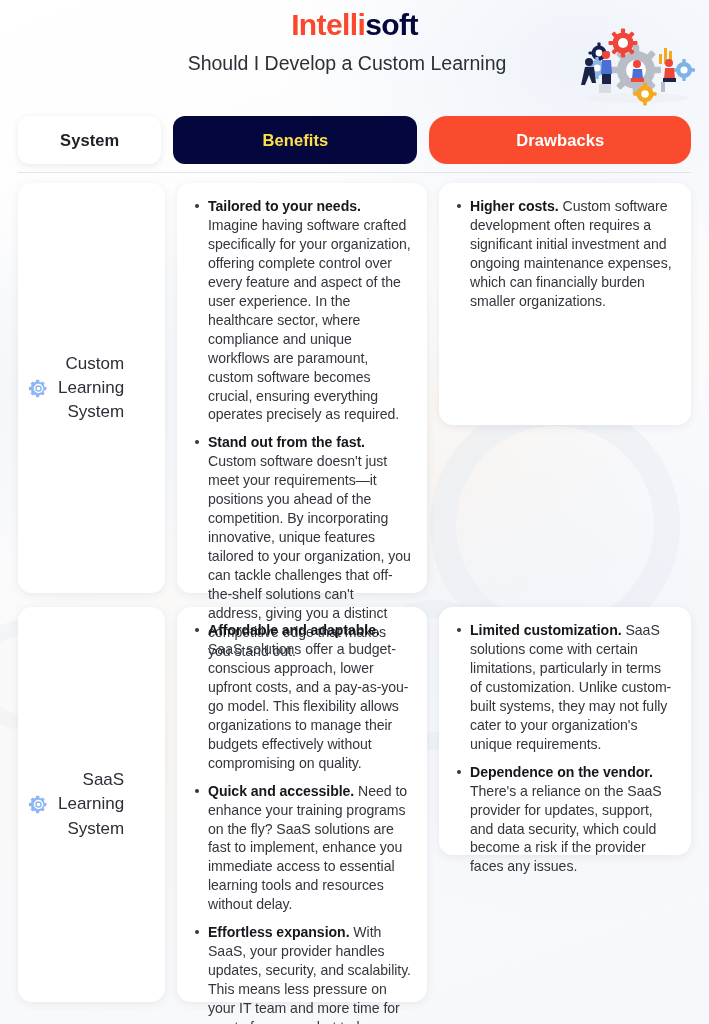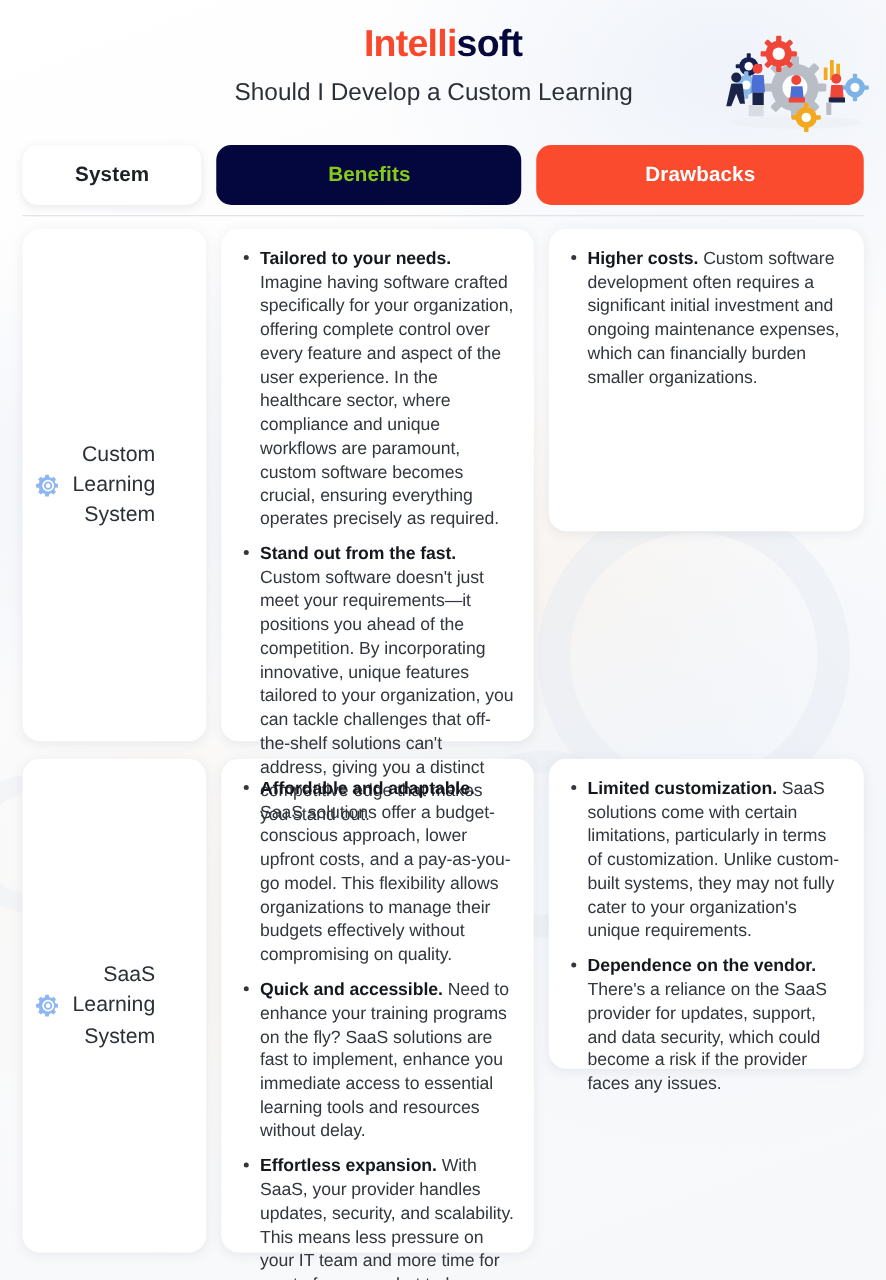--- a/index.html
+++ b/index.html
@@ -26,21 +26,21 @@
     position:absolute;
     border-radius:50%;
     border:26px solid rgba(228,233,240,.42);
     pointer-events:none;
   }
   .wm1 { width:250px; height:250px; left:430px; top:400px; }
   .wm2 { width:150px; height:150px; left:360px; top:600px; border-width:18px; border-color:rgba(230,234,241,.38); }
   .wm3 { width:110px; height:110px; left:-30px; top:620px; border-width:15px; border-color:rgba(233,237,243,.4); }
 
   
-  .header { position:relative; padding-top:21px; height:112px; }
+  .header { position:relative; padding-top:10px; height:112px; }
   .logo {
     text-align:center;
     font-size:30px;
     font-weight:bold;
     letter-spacing:-.6px;
     line-height:1;
   }
   .logo .part-a { color:#F9482B; }
   .logo .part-b { color:#05083C; }
   .title {
@@ -64,22 +64,22 @@
     width:673px; height:48px;
     display:flex; gap:12px;
   }
   .tab {
     height:48px; border-radius:12px;
     display:flex; align-items:center; justify-content:center;
     font-size:16.5px; font-weight:bold;
     letter-spacing:.1px;
   }
   .tab-system    { width:147px; background:#ffffff; color:#1d2025; box-shadow:0 2px 7px rgba(60,70,90,.10); }
-  .tab-benefits  { width:250px; background:#04073D; color:#84cc16; }
-  .tab-drawbacks { width:268px; background:#FA4B2F; color:#ffffff; }
+  .tab-benefits  { width:250px; background:#04073D; color:#fde047; }
+  .tab-drawbacks { width:268px; background:#FA4B2F; color:#ffffff;border-radius:18px; }
 
   .divider {
     position:absolute; left:18px; top:172px;
     width:673px; height:1px;
     background:#e2e4e8;
   }
 
   
   .grid {
     position:absolute; left:0; top:183px;

